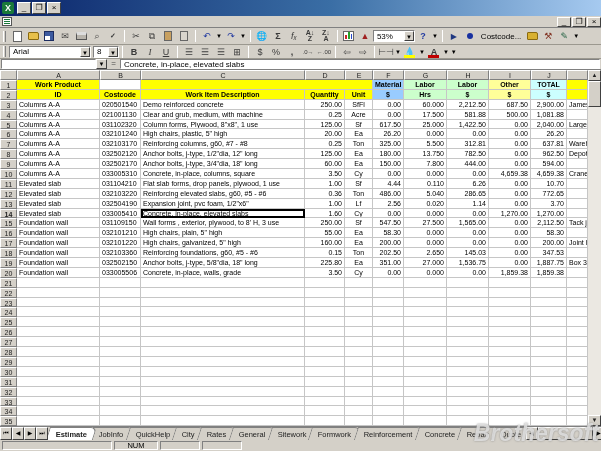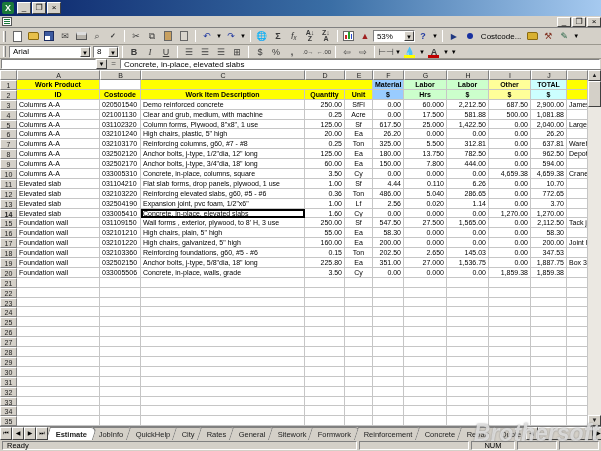--- a/index.html
+++ b/index.html
@@ -765,20 +765,19 @@
   <div id="hscroll">
     <div class="hbtn">◀</div>
     <div id="htrack">
         <div id="hthumb"></div>
       </div>
     <div class="hbtn">▶</div>
   </div>
 </div>
 
 <div id="statusbar">
-  <div id="sready" class="spanel">Ready</div>
   <div class="spanel sp-mid"></div>
   <div class="spanel sp-num">NUM</div>
   <div class="spanel sp-sm"></div>
   <div class="spanel sp-sm"></div>
 </div>
 
 <div id="watermark">Brothersoft</div>
 
 </body></html>

